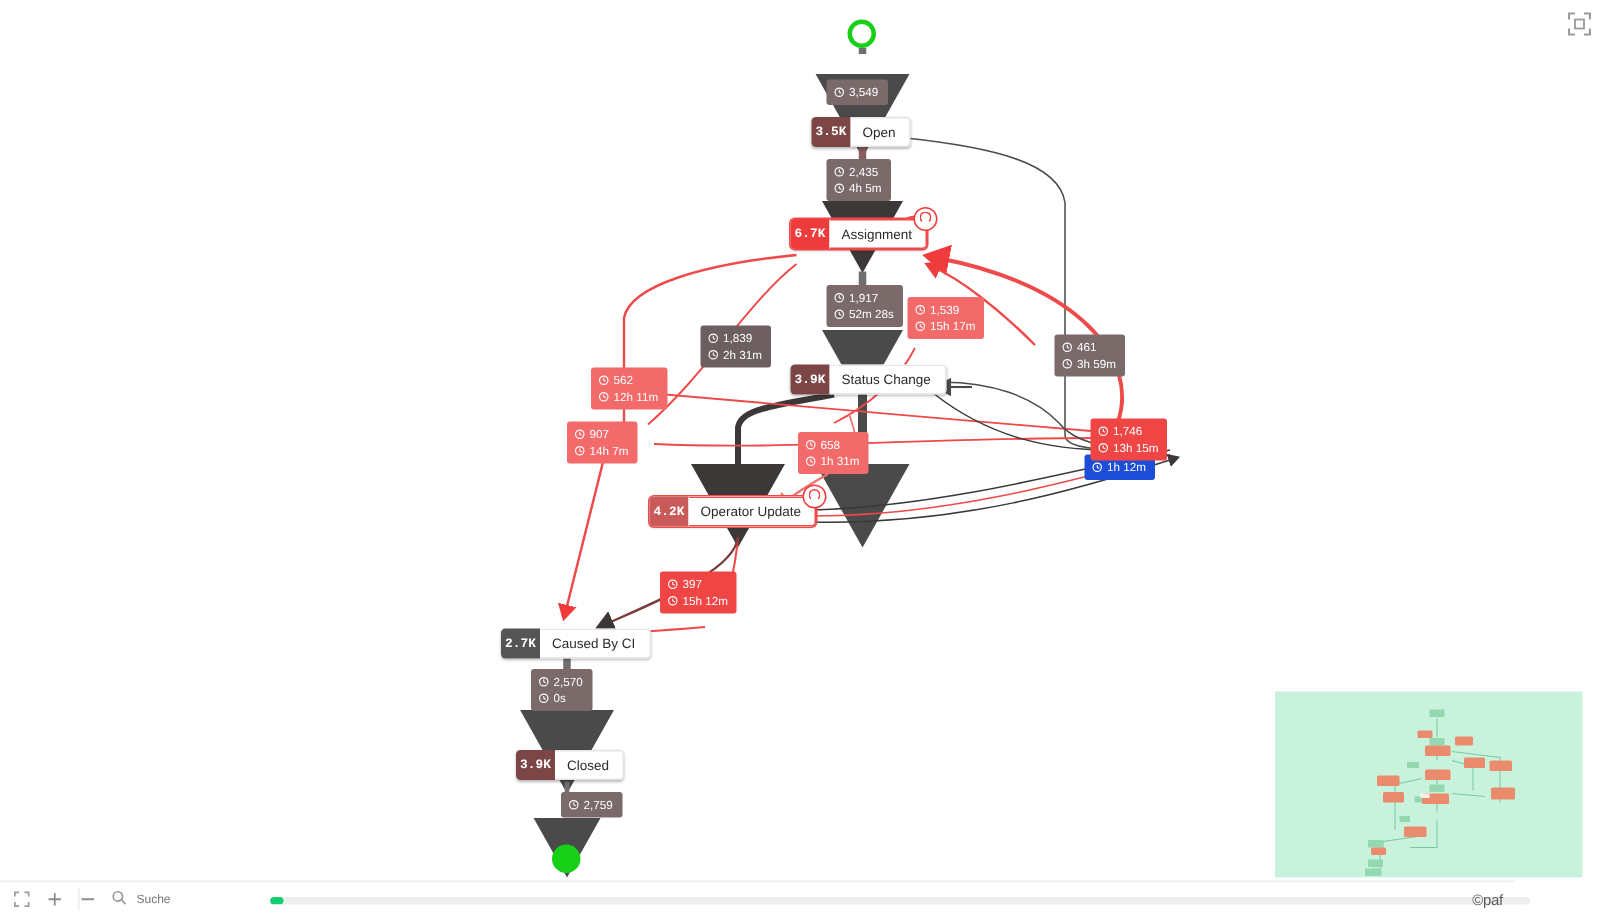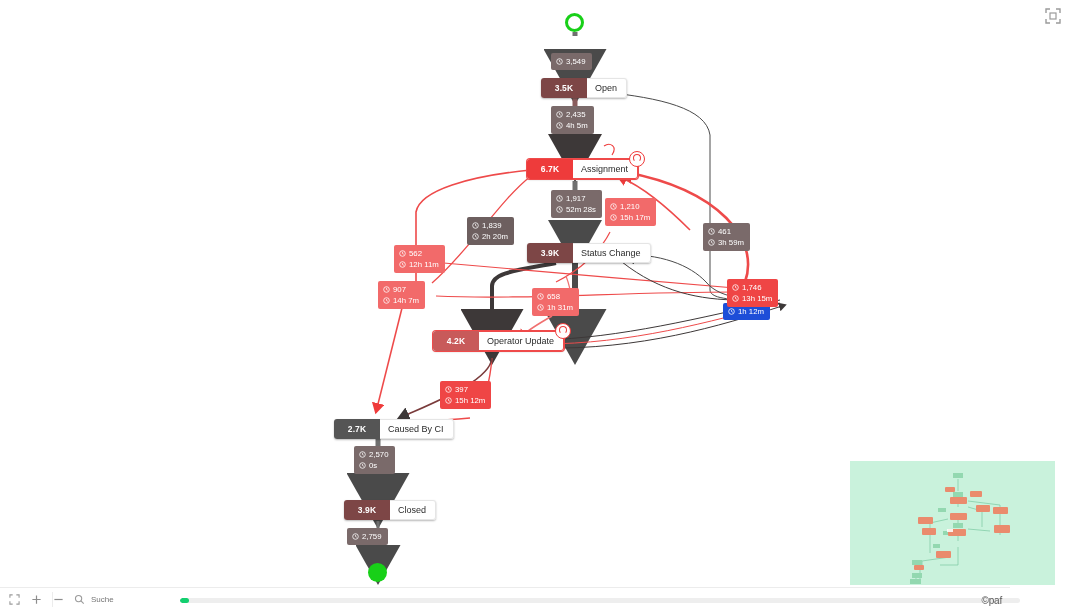--- a/index.html
+++ b/index.html
@@ -32,26 +32,27 @@
     height: 20px;
     border-radius: 3px;
     background: #ffffff;
     box-shadow: 0 1px 2px rgba(0,0,0,.28);
     overflow: visible;
     z-index: 6;
   }
   .node .badge {
     display: flex; align-items: center; justify-content: center;
     min-width: 26px;
-    padding: 0 10px;
+    padding: 0 0;
     font-size: 8.5px;
     font-weight: bold;
     color: #ffffff;
     border-radius: 3px 0 0 3px;
     letter-spacing: .1px;
+    font-family: Liberation Mono, monospace;
   }
   .node .nlabel {
     display: flex; align-items: center;
     padding: 0 9px 0 8px;
     font-size: 9px;
     color: #2b2b2b;
     white-space: nowrap;
     border-radius: 0 3px 3px 0;
     border: 1px solid rgba(0,0,0,.10);
     border-left: none;
@@ -323,21 +324,21 @@
           <span>52m 28s</span>
         </div>
     </div>
 
     <div class="metric red" style="left:605px; top:198px;">
       <div class="row">
           <svg class="ic" viewBox="0 0 10 10">
             <circle cx="5" cy="5" r="4" fill="none" stroke="#fff" stroke-width="1.1"></circle>
             <path d="M5 2.6 L5 5 L6.8 6" stroke="#fff" stroke-width="1" fill="none"></path>
           </svg>
-          <span>1,210</span>
+          <span>1,539</span>
         </div>
       <div class="row">
           <svg class="ic" viewBox="0 0 10 10">
             <circle cx="5" cy="5" r="4" fill="none" stroke="#fff" stroke-width="1.1"></circle>
             <path d="M5 2.8 L5 5 L7 6.2" stroke="#fff" stroke-width="1" fill="none"></path>
           </svg>
           <span>15h 17m</span>
         </div>
     </div>
 
@@ -347,21 +348,21 @@
             <circle cx="5" cy="5" r="4" fill="none" stroke="#fff" stroke-width="1.1"></circle>
             <path d="M5 2.6 L5 5 L6.8 6" stroke="#fff" stroke-width="1" fill="none"></path>
           </svg>
           <span>1,839</span>
         </div>
       <div class="row">
           <svg class="ic" viewBox="0 0 10 10">
             <circle cx="5" cy="5" r="4" fill="none" stroke="#fff" stroke-width="1.1"></circle>
             <path d="M5 2.8 L5 5 L7 6.2" stroke="#fff" stroke-width="1" fill="none"></path>
           </svg>
-          <span>2h 20m</span>
+          <span>2h 31m</span>
         </div>
     </div>
 
     <div class="metric gray" style="left:683px; top:223px;margin-left:20px;">
       <div class="row">
           <svg class="ic" viewBox="0 0 10 10">
             <circle cx="5" cy="5" r="4" fill="none" stroke="#fff" stroke-width="1.1"></circle>
             <path d="M5 2.6 L5 5 L6.8 6" stroke="#fff" stroke-width="1" fill="none"></path>
           </svg>
           <span>461</span>
@@ -480,36 +481,36 @@
         </div>
       <div class="row">
           <svg class="ic" viewBox="0 0 10 10">
             <circle cx="5" cy="5" r="4" fill="none" stroke="#fff" stroke-width="1.1"></circle>
             <path d="M5 2.8 L5 5 L7 6.2" stroke="#fff" stroke-width="1" fill="none"></path>
           </svg>
           <span>0s</span>
         </div>
     </div>
 
-    <div class="metric gray" style="left:347px; top:528px;">
+    <div class="metric gray" style="left:374px; top:528px;">
       <div class="row">
           <svg class="ic" viewBox="0 0 10 10">
             <circle cx="5" cy="5" r="4" fill="none" stroke="#fff" stroke-width="1.1"></circle>
             <path d="M5 2.6 L5 5 L6.8 6" stroke="#fff" stroke-width="1" fill="none"></path>
           </svg>
           <span>2,759</span>
         </div>
     </div>
 
     <div class="node" style="left:541px; top:78px;">
       <div class="badge" style="background:#7d4646;">3.5K</div>
       <div class="nlabel">Open</div>
     </div>
 
-    <div class="node hl" style="left:527px; top:159px;text-align:right;">
+    <div class="node hl" style="left:527px; top:146px;text-align:right;">
       <div class="badge" style="background:#ee3b3b;">6.7K</div>
       <div class="nlabel">Assignment</div>
       <div class="selfloop"></div>
     </div>
 
     <div class="node" style="left:527px; top:243px;">
       <div class="badge" style="background:#7d4646;">3.9K</div>
       <div class="nlabel">Status Change</div>
     </div>
 

